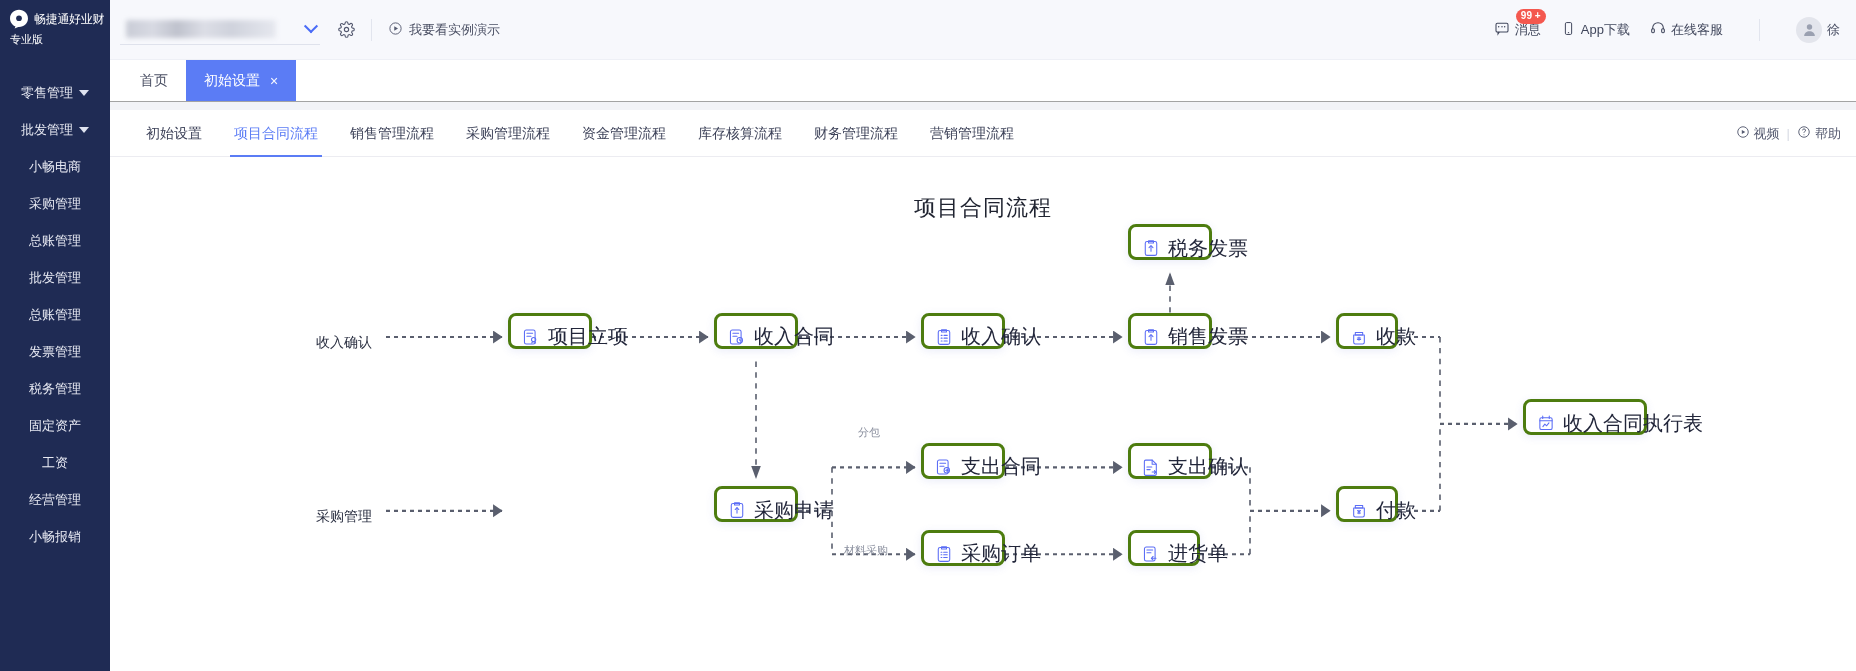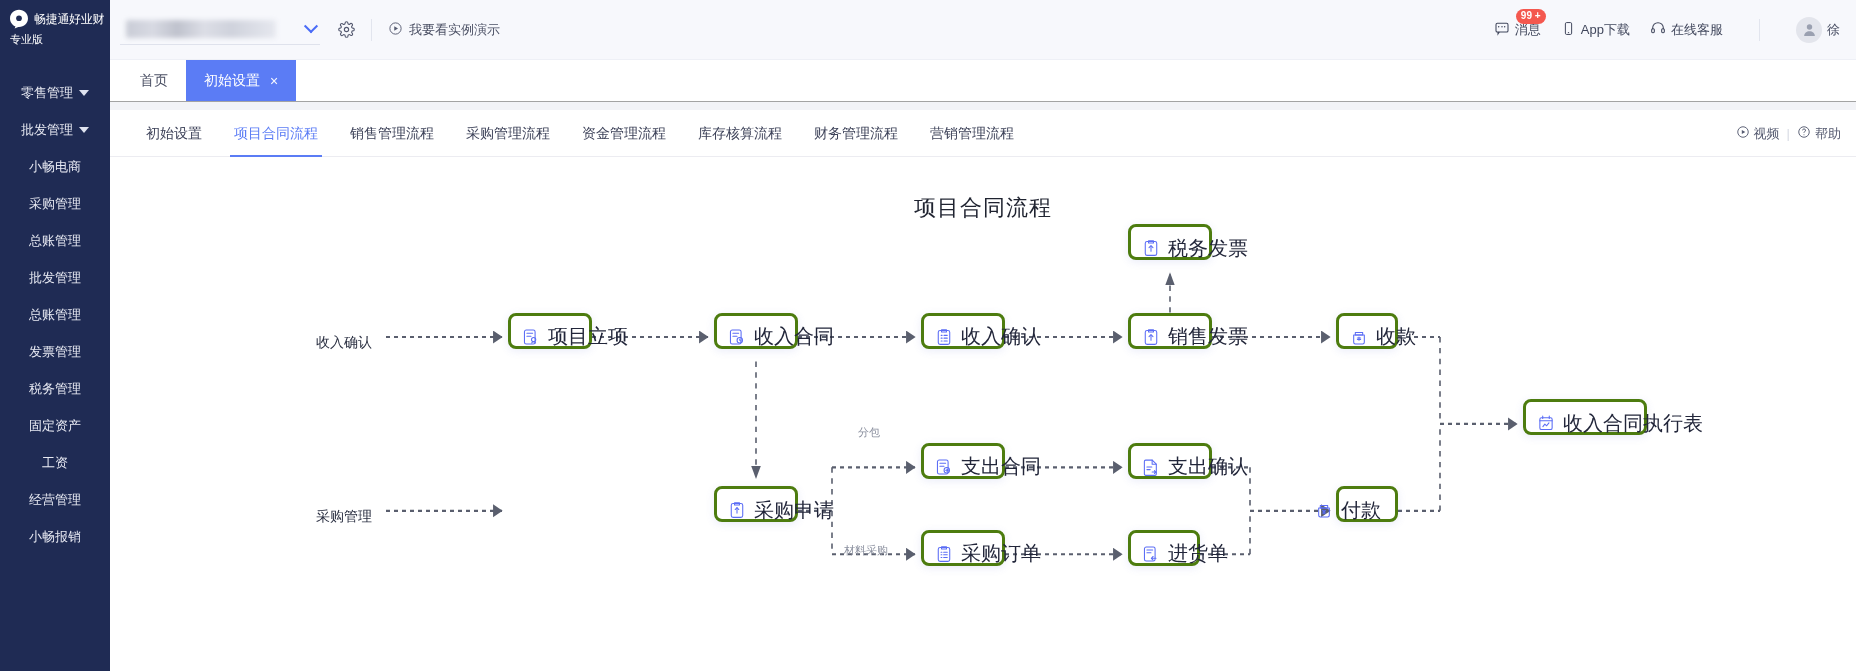--- a/index.html
+++ b/index.html
@@ -511,21 +511,21 @@
               <span>采购订单</span>
             </div>
             <div class="node" style="left: 58.3047%; top: 68.4848%; width: 4.12371%;">
               <svg class="ico" viewBox="0 0 22 22" fill="none" stroke="#5b6df5" stroke-width="1.3" stroke-linecap="round" stroke-linejoin="round">
                 <rect x="3" y="2.5" width="13" height="17" rx="2.2"></rect>
                 <path d="M6 6.2h7M6 9.4h5"></path>
                 <path d="M11.5 16.2h5.6M13.6 14l-2.2 2.2 2.2 2.2"></path>
               </svg>
               <span>进货单</span>
             </div>
-            <div class="node" style="left: 70.2176%; top: 58.7879%; width: 3.55097%; justify-content: flex-end;">
+            <div class="node" style="left: 70.2176%; top: 58.7879%; width: 3.55097%;">
               <svg class="ico" viewBox="0 0 22 22" fill="none" stroke="#5b6df5" stroke-width="1.3" stroke-linecap="round" stroke-linejoin="round">
                 <path d="M4.5 8.5h13v9a2 2 0 0 1-2 2h-9a2 2 0 0 1-2-2z"></path>
                 <path d="M6.5 5.5h9v3h-9z"></path>
                 <path d="M11 11.4v4.2"></path>
                 <path d="M9.2 11.8l1.8 1.6 1.8-1.6M9.2 14.6h3.6"></path>
               </svg>
               <span>付款</span>
             </div>
             <div class="edge-label" style="left: 42.8408%; top: 45.1515%;">分包</div>
             <div class="edge-label" style="left: 42.0389%; top: 71.5152%;">材料采购</div>

